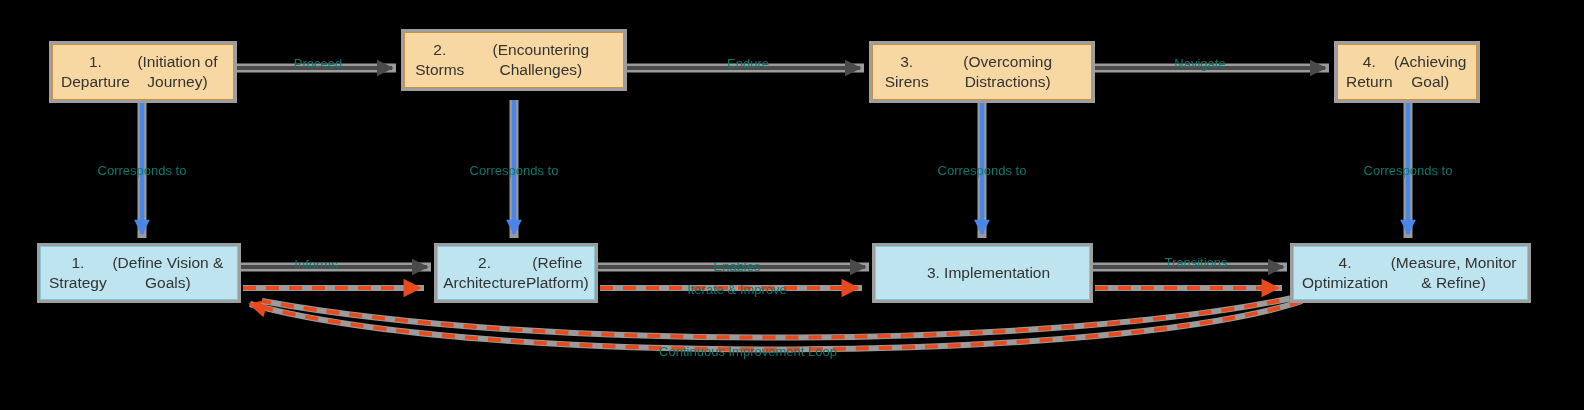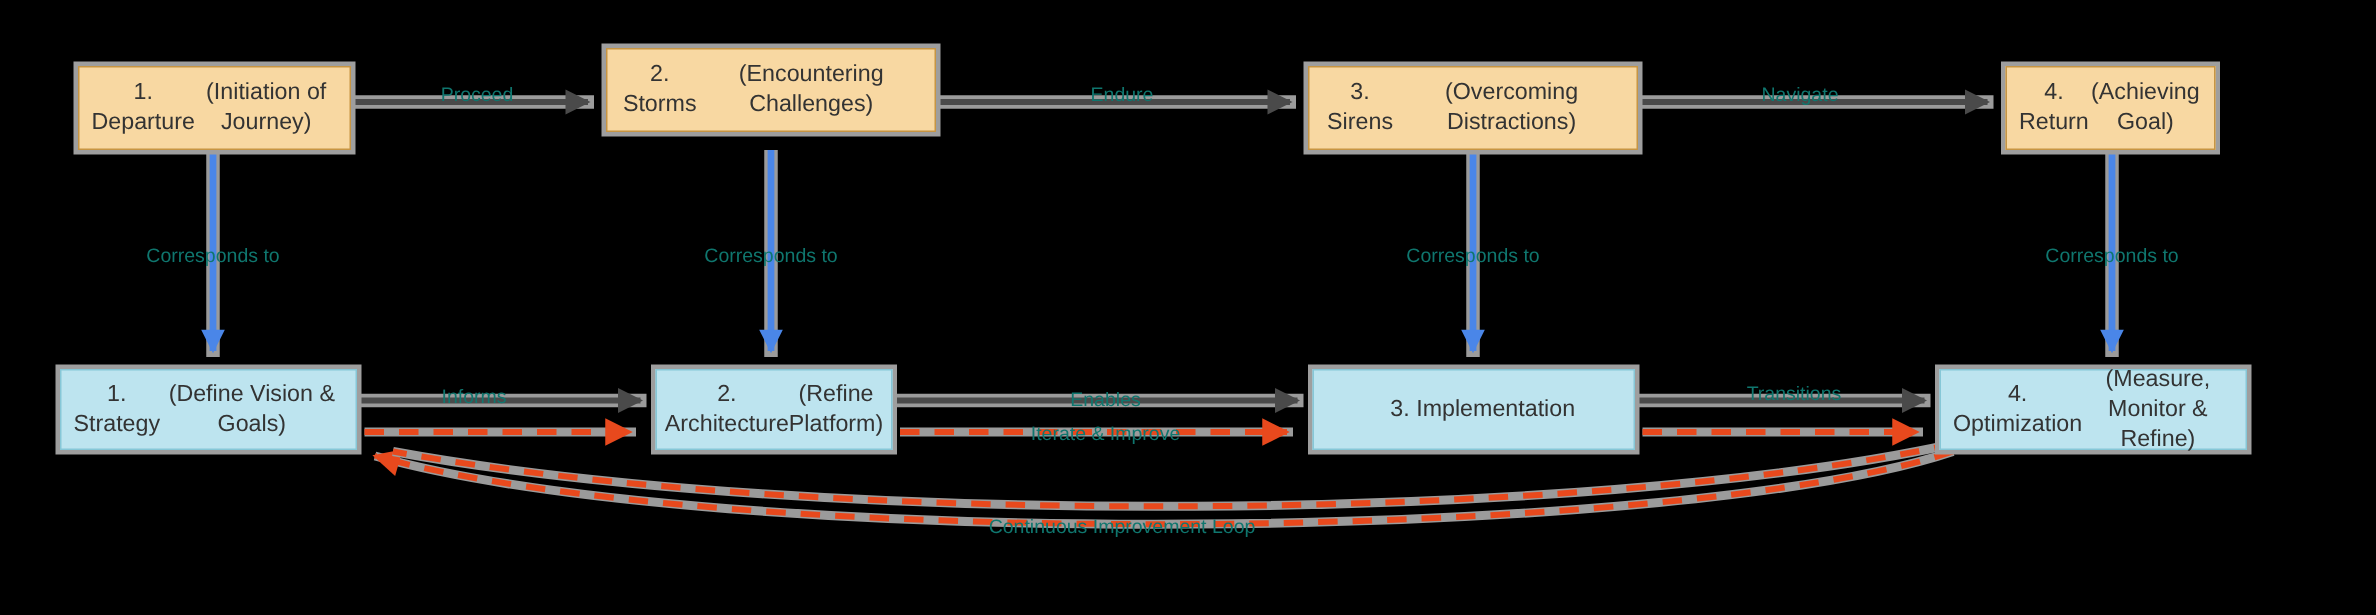--- a/index.html
+++ b/index.html
@@ -26,21 +26,21 @@
     color:#0f766e;font-size:13px;font-weight:500;white-space:nowrap;
   }
   
   #n-departure{left:52px;top:44px;width:182px;height:56px;}
   #n-storms{left:404px;top:32px;width:220px;height:56px;}
   #n-sirens{left:872px;top:44px;width:220px;height:56px;}
   #n-return{left:1337px;top:44px;width:140px;height:56px;align-items:center;}
   #n-strategy{left:40px;top:246px;width:198px;height:54px;}
   #n-architecture{left:437px;top:246px;width:158px;height:54px;}
   #n-implementation{left:875px;top:246px;width:215px;height:54px;padding-left:20px;}
-  #n-optimization{left:1293px;top:246px;width:205px;height:54px;}
+  #n-optimization{left:1293px;top:246px;width:235px;height:54px;}
 </style>
 </head>
 <body>
 
 <div id="canvas">
 
   <svg id="edge-layer" viewBox="0 0 1584 410">
     <defs>
       <marker id="ah-gray" viewBox="0 0 12 12" refX="10" refY="6" markerWidth="5" markerHeight="5" orient="auto-start-reverse">
         <path d="M1,1 L11,6 L1,11 z" fill="#4a4a4a"></path>

